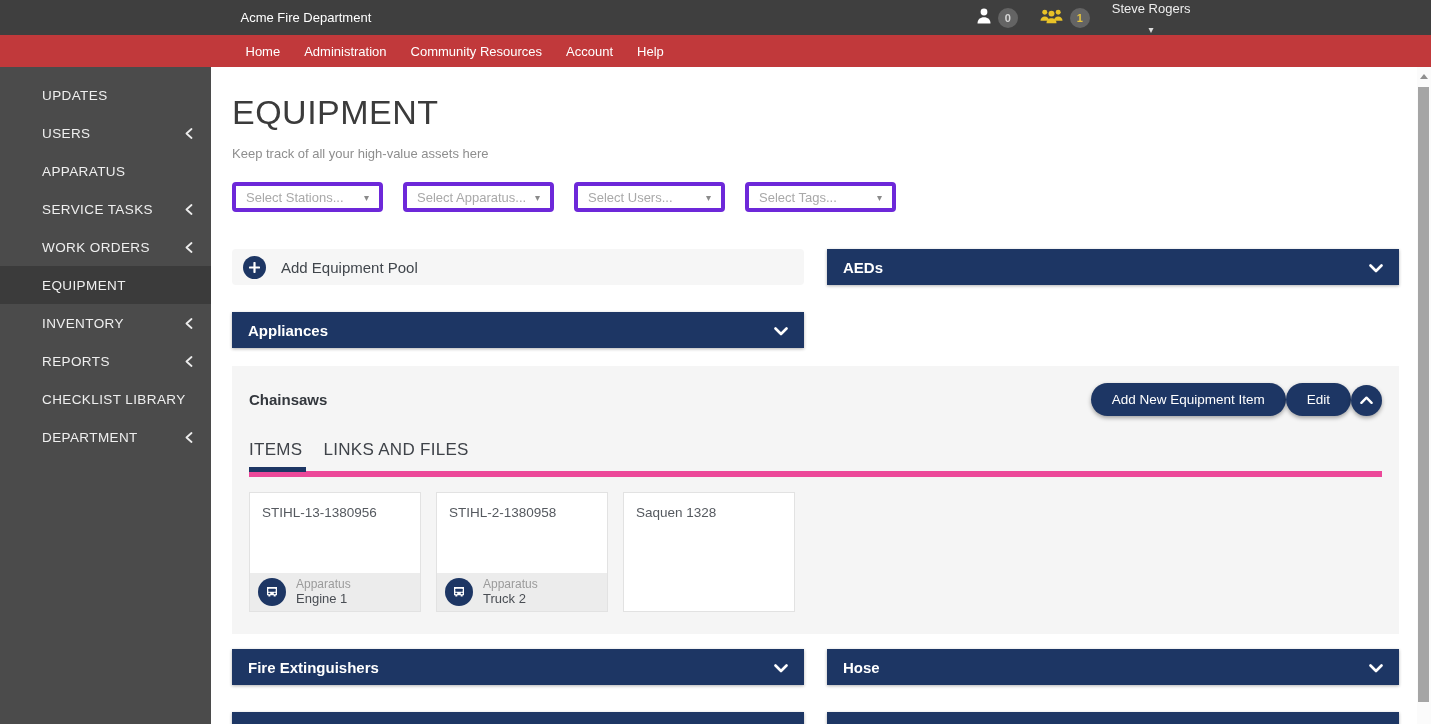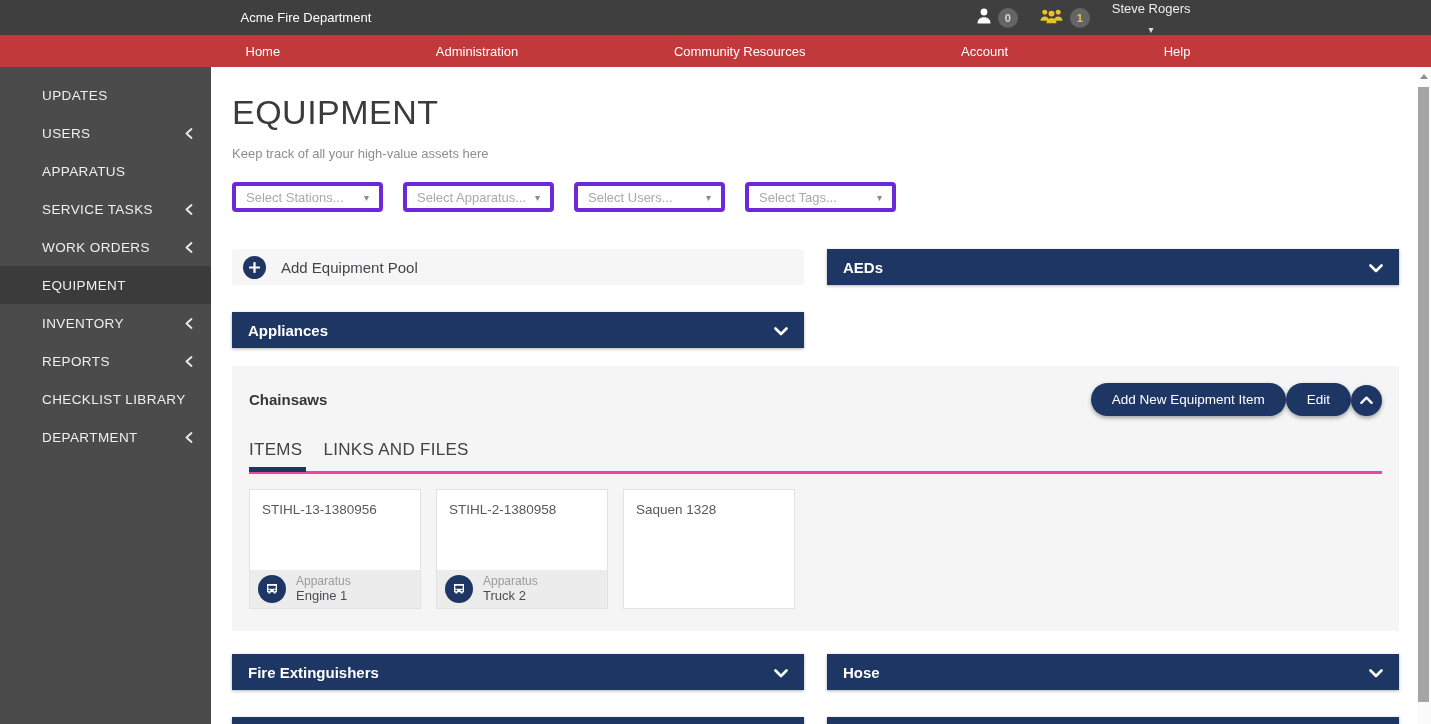--- a/index.html
+++ b/index.html
@@ -13,21 +13,21 @@
   .brand { color: #fff; font-size: 13px; }
   .topbar-right { display: flex; align-items: center; gap: 22px; }
   .counter { display: flex; align-items: center; gap: 7px; cursor: pointer; }
   .badge { width: 20px; height: 20px; border-radius: 50%; background: #646464; color: #d8d8d8; font-size: 11px; font-weight: bold; display: flex; align-items: center; justify-content: center; }
   .badge.gold { color: #e6c53e; }
   .user-menu { color: #eee; font-size: 13px; display: flex; align-items: center; gap: 8px; cursor: pointer; margin-left: 0; flex-direction: column; }
   .caret { font-size: 10px; color: #ddd; }
 
   
   .navbar { height: 32px; background: #c1393b; }
-  .navbar-inner { width: 950px; margin: 0 auto; height: 100%; display: flex; align-items: center; gap: 24px; padding-left: 5px; justify-content: space-between; }
+  .navbar-inner { width: 950px; margin: 0 auto; height: 100%; display: flex; align-items: center; gap: 24px; padding-left: 5px; }
   .nav-link { color: #fff; font-size: 13px; text-decoration: none; cursor: pointer; }
 
   
   .body-row { display: flex; height: 657px; }
 
   
   .sidebar { width: 211px; background: #4b4b4b; padding-top: 9px; flex: none; }
   .side-item { height: 38px; display: flex; align-items: center; justify-content: space-between; padding: 0 18px 0 42px; color: #efefef; font-size: 13.5px; letter-spacing: 0.4px; cursor: pointer; }
   .side-item.active { background: #3b3b3b; }
   .side-chevron { display: flex; align-items: center; }
@@ -39,37 +39,37 @@
 
   .filters { margin-top: 21px; display: flex; gap: 20px; }
   .select { width: 151px; height: 30px; border: 4px solid #6d28d9; border-radius: 4px; background: #fff; display: flex; align-items: center; justify-content: space-between; padding: 0 10px; color: #a9a9a9; font-size: 13px; cursor: pointer; }
   .sel-arrow { font-size: 10px; color: #8a8a8a; }
 
   .two-col { display: flex; gap: 23px; }
   .col { flex: 1; min-width: 0; }
 
   .row-1 { margin-top: 37px; }
   .row-2 { margin-top: 27px; }
-  .row-3 { margin-top: 23px; text-align: center; }
+  .row-3 { margin-top: 15px; text-align: center; }
   .row-4 { margin-top: 27px; }
 
   .add-pool { height: 36px; background: #f6f6f6; border-radius: 4px; display: flex; align-items: center; gap: 15px; padding: 0 11px; font-size: 15px; color: #41464c; cursor: pointer; }
   .plus-circle { width: 23px; height: 23px; border-radius: 50%; background: #1d3664; display: flex; align-items: center; justify-content: center; flex: none; }
 
   .pool-header { height: 36px; background: #1d3664; border-radius: 0; color: #fff; display: flex; align-items: center; justify-content: space-between; padding: 0 16px; font-size: 15px; font-weight: bold; box-shadow: 0 1px 3px rgba(0,0,0,0.3); cursor: pointer; }
 
   
   .panel { margin-top: 18px; background: #f5f5f5; padding: 17px 17px 22px; }
   .panel-head { display: flex; align-items: center; justify-content: space-between; }
   .pool-title { font-size: 15px; font-weight: bold; color: #33373d; margin: 0; }
   .panel-actions { display: flex; align-items: flex-end; }
   .pill { background: #1d3664; color: #fff; border: none; border-radius: 17px; height: 33px; padding: 0 21px; font-size: 13.5px; font-family: "Liberation Sans", sans-serif; box-shadow: 0 2px 4px rgba(0,0,0,0.35); cursor: pointer; }
   .circle-btn { width: 31px; height: 31px; border-radius: 50%; background: #1d3664; border: none; display: flex; align-items: center; justify-content: center; box-shadow: 0 2px 4px rgba(0,0,0,0.35); cursor: pointer; }
 
-  .tabs { display: flex; gap: 21px; margin-top: 24px; border-bottom: 3px solid #ec4899; }
+  .tabs { display: flex; gap: 21px; margin-top: 24px; border-bottom: 6px solid #ec4899; }
   .tab { font-size: 17px; color: #3f4349; padding-bottom: 11px; position: relative; letter-spacing: 0.3px; cursor: pointer; }
   .tab.active::after { content: ""; position: absolute; left: 0; right: -4px; bottom: -1px; height: 5px; background: #1d3664; }
 
   .cards { display: flex; gap: 15px; margin-top: 15px; }
   .card { width: 172px; height: 120px; background: #fff; border: 1px solid #e2e2e2; display: flex; flex-direction: column; cursor: pointer; }
   .card-name { padding: 12px; font-size: 13.5px; color: #55595f; flex: 1; }
   .card-footer { height: 38px; background: #ececec; display: flex; align-items: center; gap: 10px; padding-left: 8px; flex: none; }
   .truck-circle { width: 28px; height: 28px; border-radius: 50%; background: #1d3664; display: flex; align-items: center; justify-content: center; flex: none; }
   .assign-label { font-size: 12px; color: #9b9b9b; line-height: 1.18; }
   .assign-value { font-size: 13px; color: #4a4e54; line-height: 1.18; }

